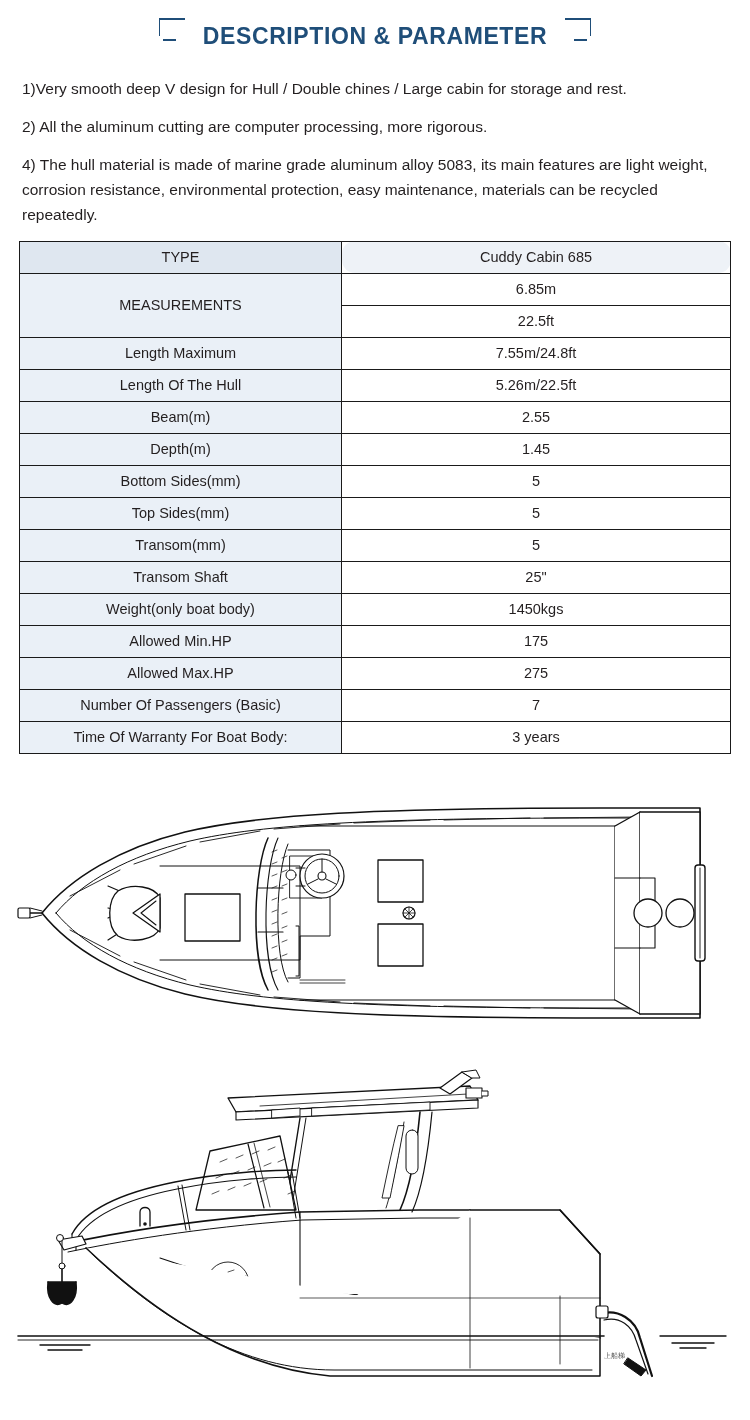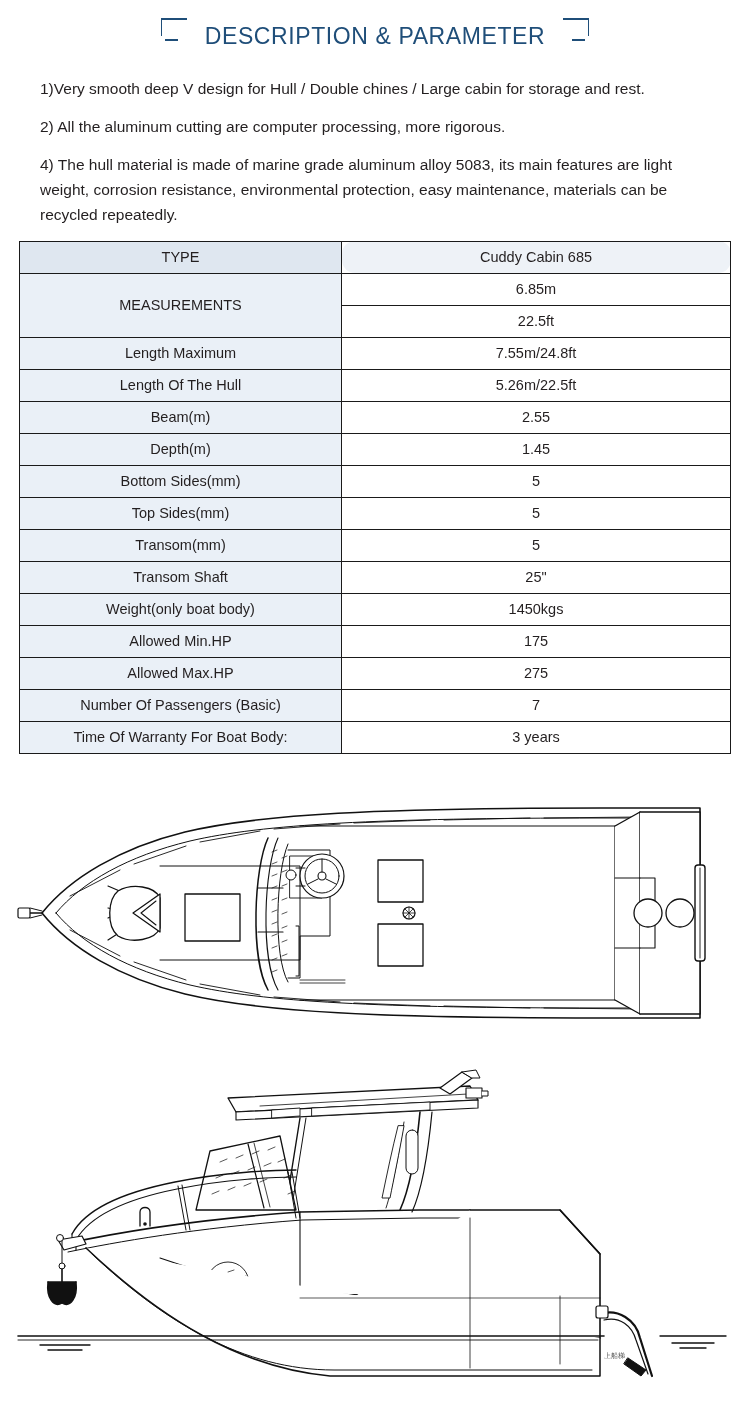--- a/index.html
+++ b/index.html
@@ -27,21 +27,21 @@
   }
   .title-wrap {
     position: relative;
     display: flex;
     align-items: center;
     justify-content: center;
     gap: 0;
   }
   .title-text {
     font-size: 23px;
-    font-weight: normal;
+    font-weight: bold;
     letter-spacing: 0.6px;
     color: #1f4e79;
     white-space: nowrap;
     padding: 0 14px;
     text-align: center;
   }
   .bracket {
     position: relative;
     width: 30px;
     height: 36px;
@@ -70,21 +70,21 @@
   }
   .bracket.left .hline { left: 0; }
   .bracket.left .vline { left: 0; }
   .bracket.left .dash  { left: 4px; }
   .bracket.right .hline { right: 0; }
   .bracket.right .vline { right: 0; }
   .bracket.right .dash  { right: 4px; }
 
   
   .desc {
-    padding: 0 40px;
+    padding: 0 22px;
     margin-top: 4px;
   }
   .desc p {
     margin: 0 0 13px 0;
     font-size: 15.5px;
     line-height: 1.62;
     color: #231f20;
     font-family: "Liberation Sans", sans-serif;
   }
 

